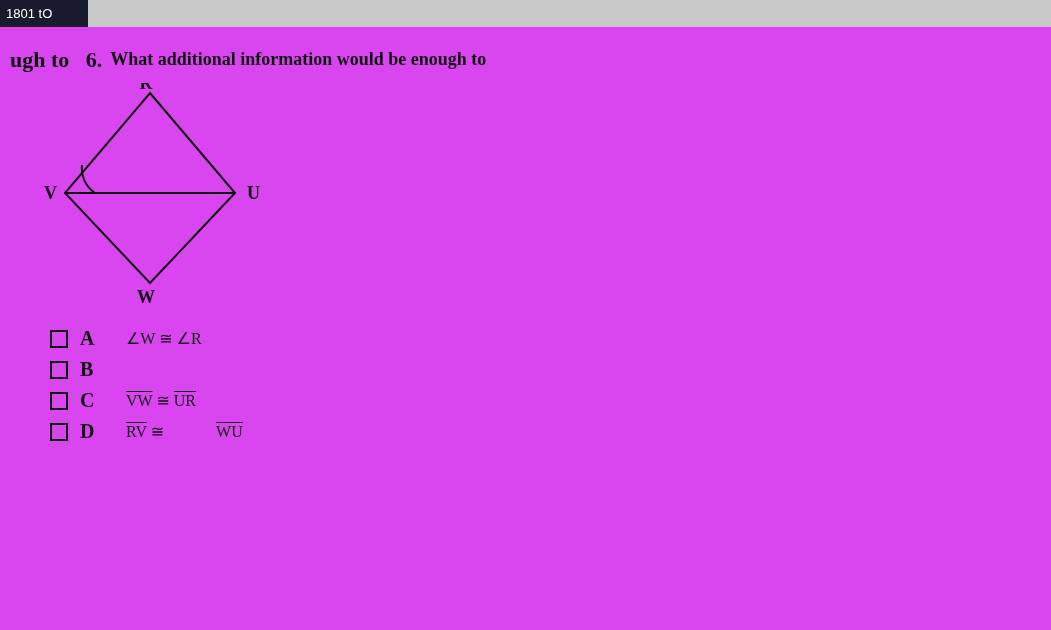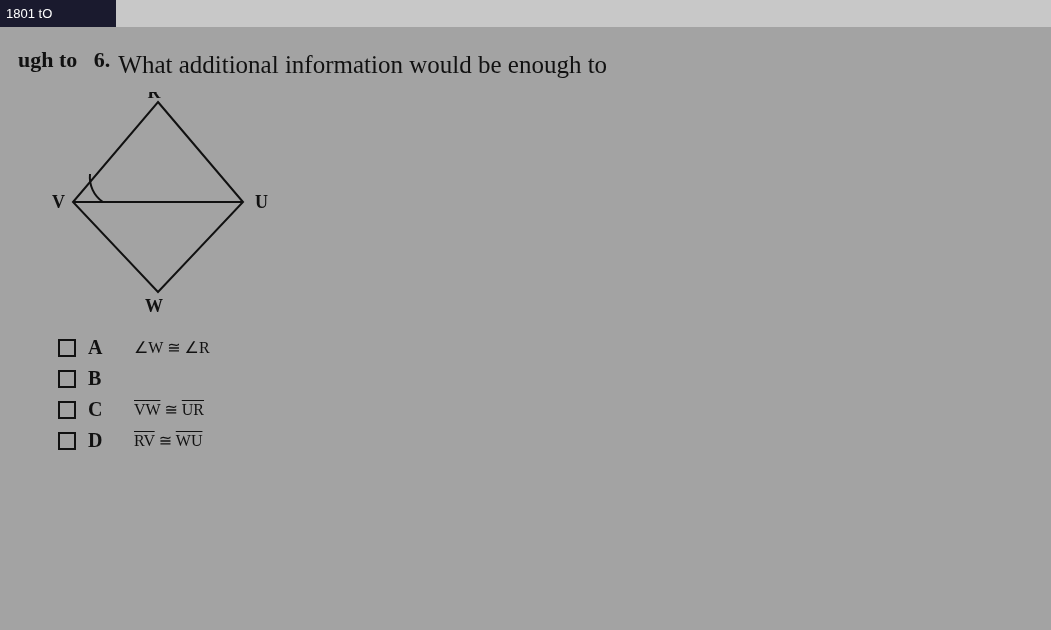--- a/index.html
+++ b/index.html
@@ -10,61 +10,61 @@
       background-color: #c8c8c8;
       font-family: 'Times New Roman', Times, serif;
       overflow: hidden;
       position: relative;
     }
 
     .top-bar {
       position: absolute;
       top: 0;
       left: 0;
-      width: 116px;
+      width: 88px;
       height: 27px;
       background-color: #1a1a2e;
       display: flex;
       align-items: center;
       padding-left: 6px;
     }
 
     .top-bar-text {
       color: white;
       font-size: 13px;
       font-family: Arial, sans-serif;
     }
 
     .main-content {
       position: absolute;
       top: 27px;
       left: 0;
       width: 1051px;
       height: 603px;
-      background-color: #a3a3a3;
-      padding: 20px 30px 20px 18px;
+      background-color: #d946ef;
+      padding: 20px 30px 20px 10px;
     }
 
     .question-header {
       display: flex;
       align-items: flex-start;
       margin-bottom: 10px;
     }
 
     .question-number-area {
       font-size: 22px;
       font-weight: bold;
       color: #111;
       margin-right: 8px;
       white-space: nowrap;
     }
 
     .question-text {
-      font-size: 25px;
-      font-weight: normal;
+      font-size: 18px;
+      font-weight: bold;
       color: #111;
       line-height: 1.4;
     }
 
     
     .diagram-container {
       margin: 10px 0 10px 30px;
       position: relative;
     }
 
@@ -163,18 +163,18 @@
         <span style="text-decoration:overline;text-align:right;">UR</span>
       </span>
     </div>
 
     <div class="answer-row">
       <span class="checkbox"></span>
       <span class="answer-letter">D</span>
       <span class="answer-content">
         <span style="text-decoration:overline;">RV</span>
         <span> ≅ </span>
-        <span style="text-decoration:overline;">WU</span>
+        <span style="text-decoration:overline;margin-left:48px;">WU</span>
       </span>
     </div>
 
   </div>
 </div>
 
 </body></html>

